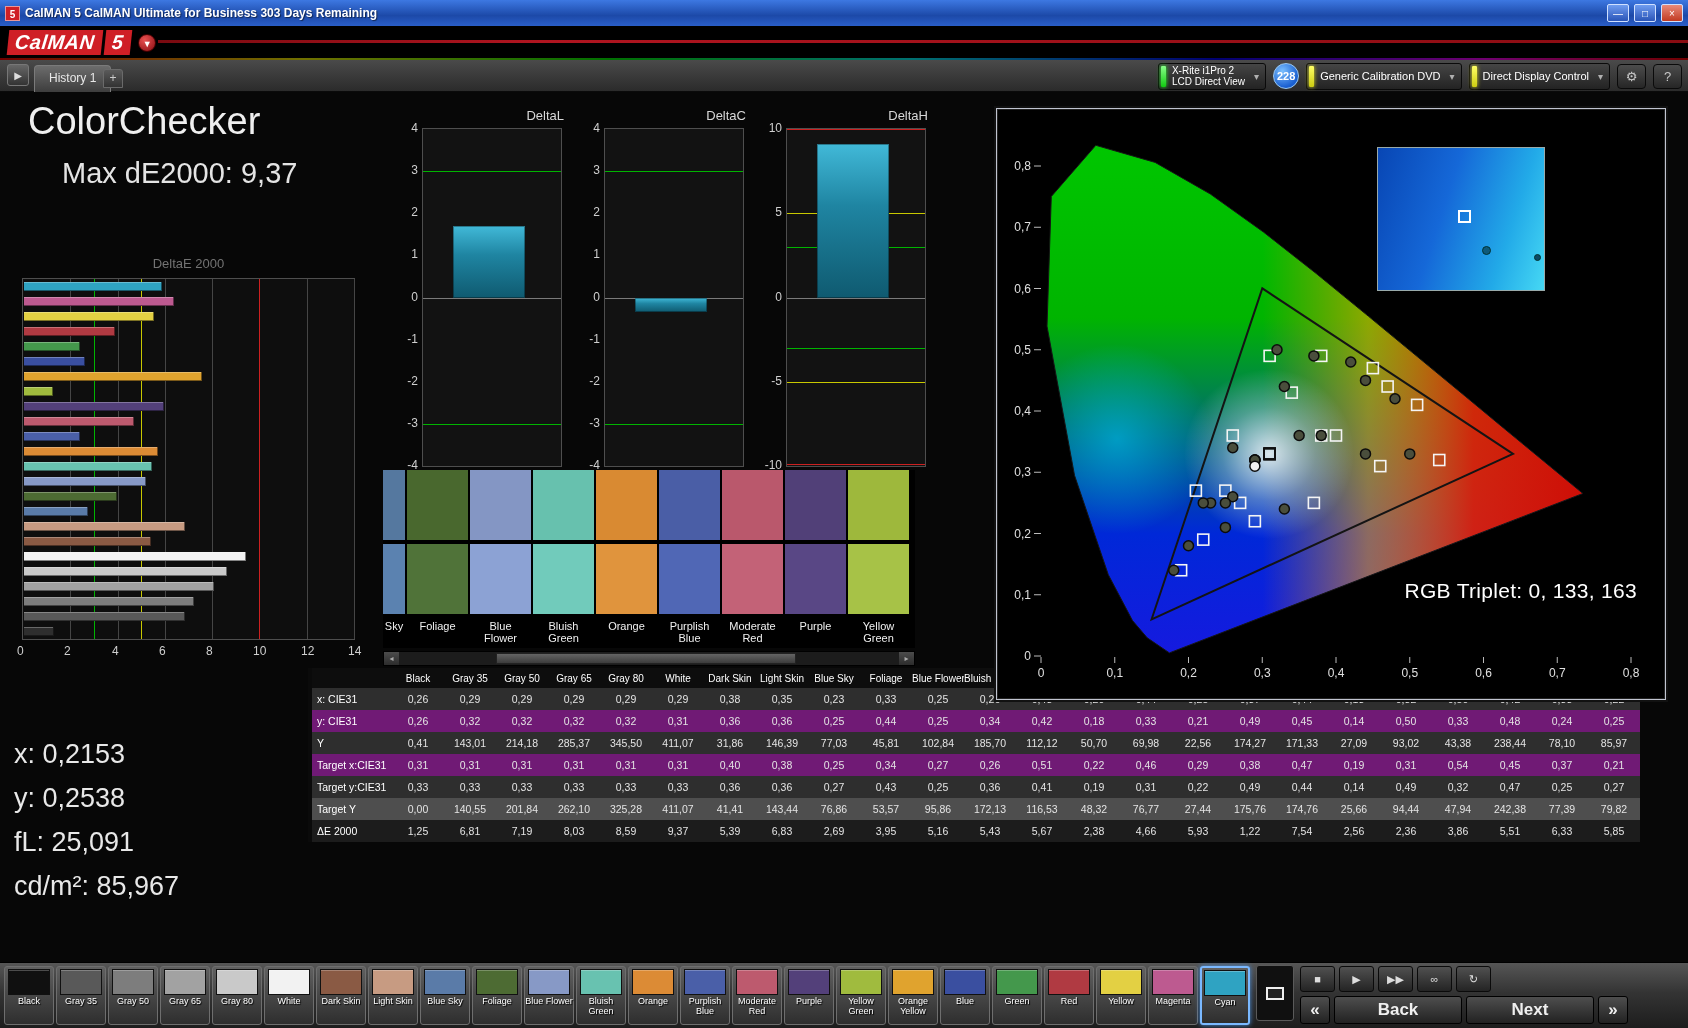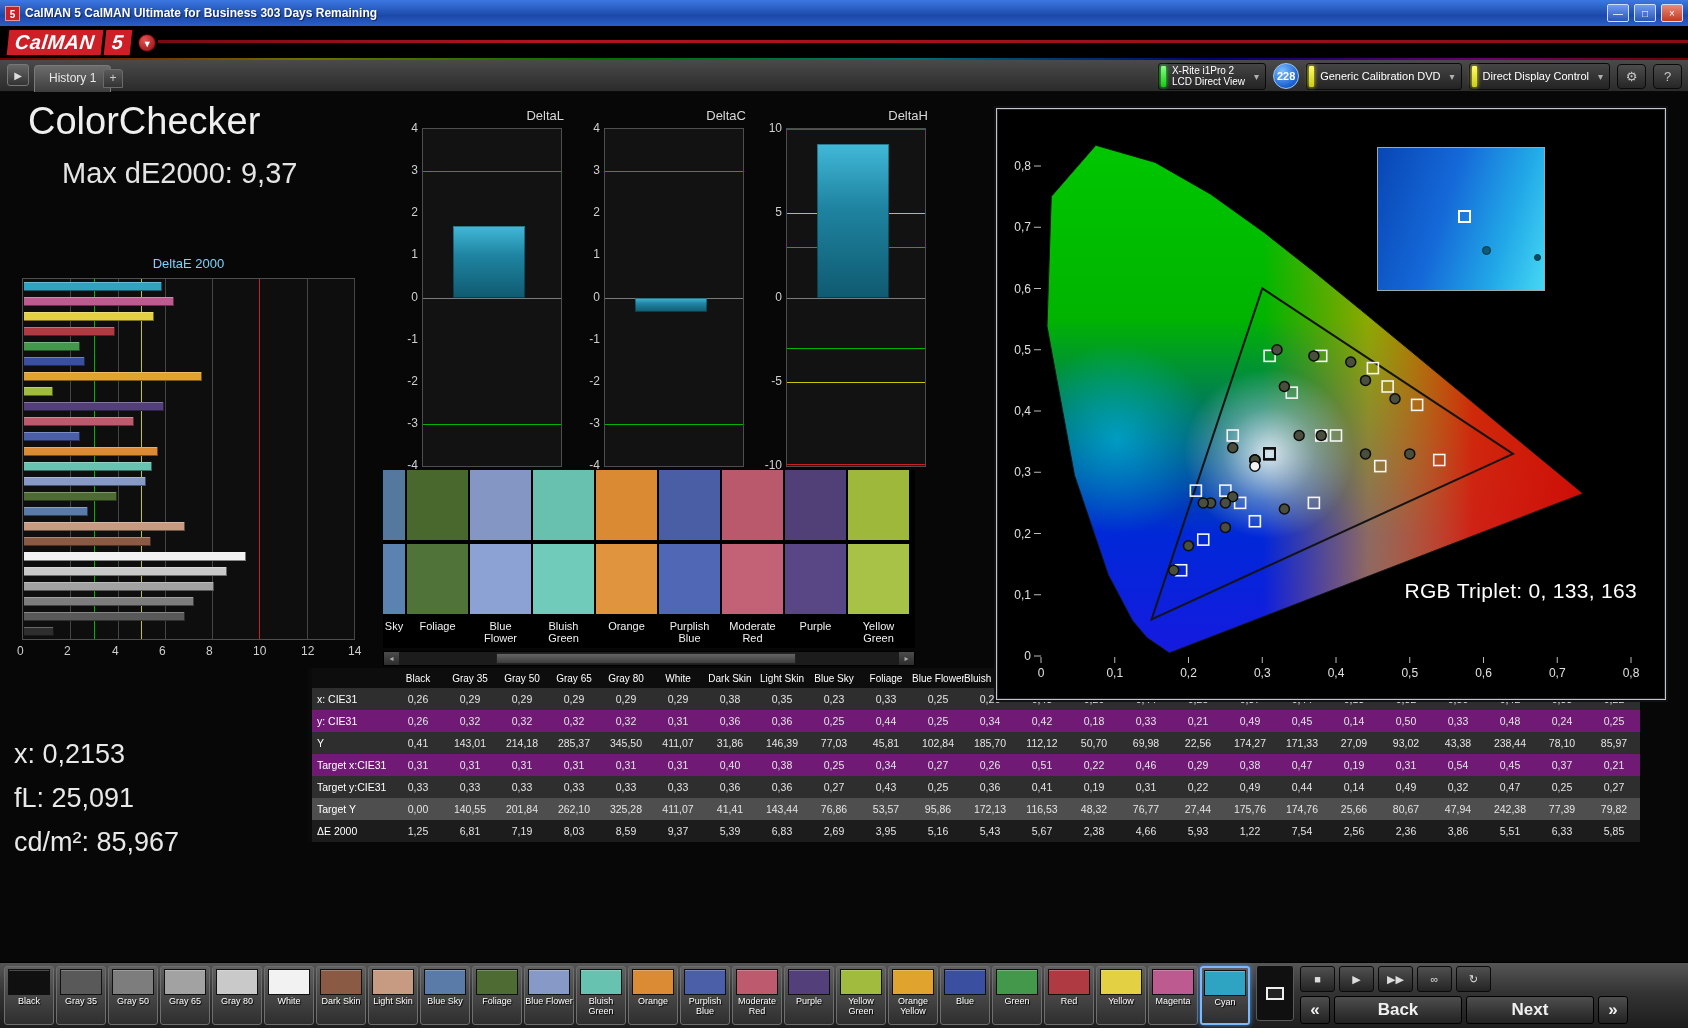--- a/index.html
+++ b/index.html
@@ -39,21 +39,21 @@
 .round-btn{width:29px;height:25px;background:linear-gradient(#4c4c4c,#262626);border:1px solid #0a0a0a;border-radius:4px;color:#c8c8c8;font-size:13px;display:flex;align-items:center;justify-content:center}
 
 
 #summary{position:absolute;left:0;top:100px;width:380px}
 .sum-title{font-size:38px;color:#efefef;padding-left:28px}
 .sum-line{font-size:29px;color:#e4e4e4;padding-left:62px;margin-top:14px}
 .sum-line+.sum-line{margin-top:8px}
 
 
 #deltae{position:absolute;left:22px;top:256px;width:345px;height:420px}
-.deltae-title{text-align:center;width:333px;font-size:13px;color:#7dd3fc}
+.deltae-title{text-align:center;width:333px;font-size:13px;color:#737373}
 #deltae-plot{position:absolute;left:0;top:22px;width:333px;height:362px;background:#0e0e0e;border:1px solid #4e4e4e}
 .vline{position:absolute;top:0;bottom:0;width:1px}
 .hbar{position:absolute;left:1px;height:9px;box-shadow:inset 0 1px rgba(255,255,255,.28),inset 0 -1px rgba(0,0,0,.45);border-right:1px solid rgba(0,0,0,.5)}
 #deltae-axis{position:absolute;left:0;top:388px;width:333px;height:18px}
 .detick{position:absolute;font-size:12px;color:#cfcfcf}
 
 
 #delta-charts{position:absolute;left:392px;top:108px;display:flex;gap:10px}
 .mini{position:relative;width:172px;height:382px}
 .mini-title{position:absolute;top:0;left:0;width:100%;text-align:right;font-size:13px;color:#d8d8d8}
@@ -325,20 +325,21 @@
       </div>
     </div>
   <div id="strip-scrollbar">
     <div class="sb-arrow" style="left:0">◂</div>
     <div class="sb-arrow" style="right:0">▸</div>
     <div class="sb-thumb"></div>
   </div>
 
   <div id="current">
     <div class="cur-line">x: 0,2153</div>
+    <div class="cur-line">y: 0,2538</div>
     <div class="cur-line">fL: 25,091</div>
     <div class="cur-line">cd/m²: 85,967</div>
   </div>
 
   <div id="data-table">
       <div class="trow thead">
         <div class="tlabel"></div>
         <div class="thcell">Black</div>
         <div class="thcell">Gray 35</div>
         <div class="thcell">Gray 50</div>
@@ -513,21 +514,21 @@
         <div class="tcell">53,57</div>
         <div class="tcell">95,86</div>
         <div class="tcell">172,13</div>
         <div class="tcell">116,53</div>
         <div class="tcell">48,32</div>
         <div class="tcell">76,77</div>
         <div class="tcell">27,44</div>
         <div class="tcell">175,76</div>
         <div class="tcell">174,76</div>
         <div class="tcell">25,66</div>
-        <div class="tcell">80,67</div>
+        <div class="tcell">94,44</div>
         <div class="tcell">47,94</div>
         <div class="tcell">242,38</div>
         <div class="tcell">77,39</div>
         <div class="tcell">79,82</div>
       </div>
       <div class="trow r6">
         <div class="tlabel">ΔE 2000</div>
         <div class="tcell">1,25</div>
         <div class="tcell">6,81</div>
         <div class="tcell">7,19</div>

